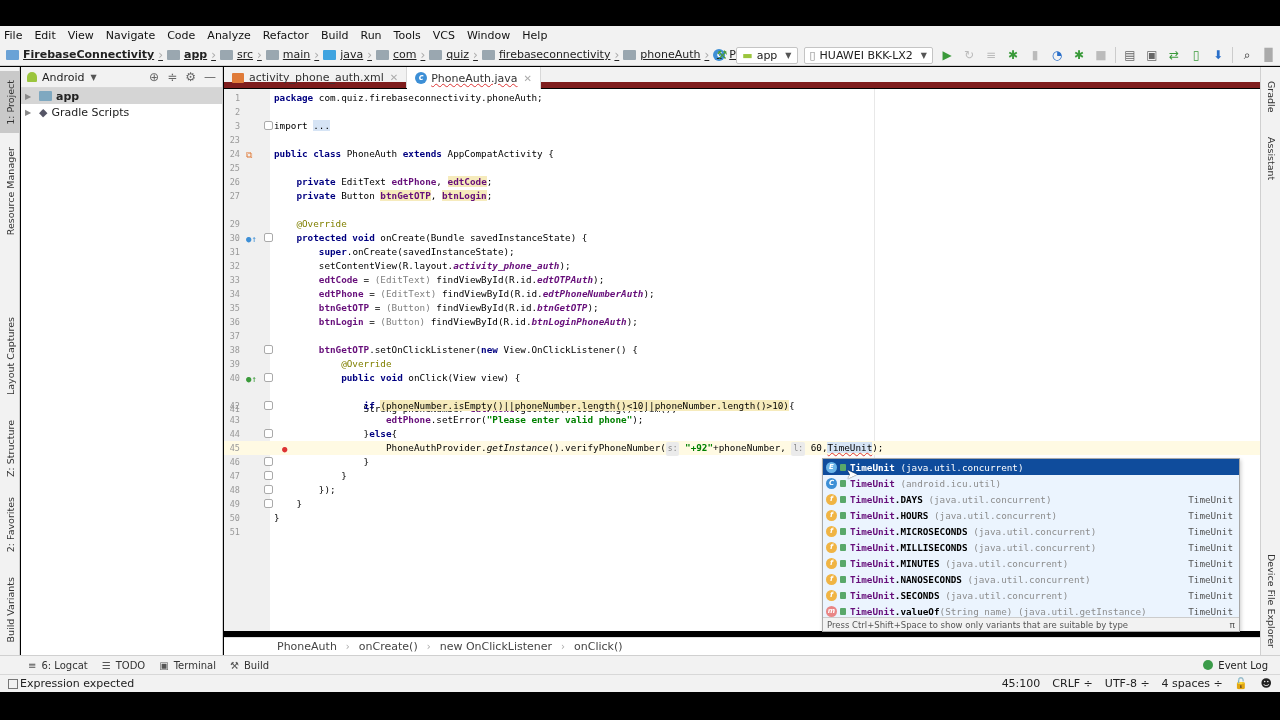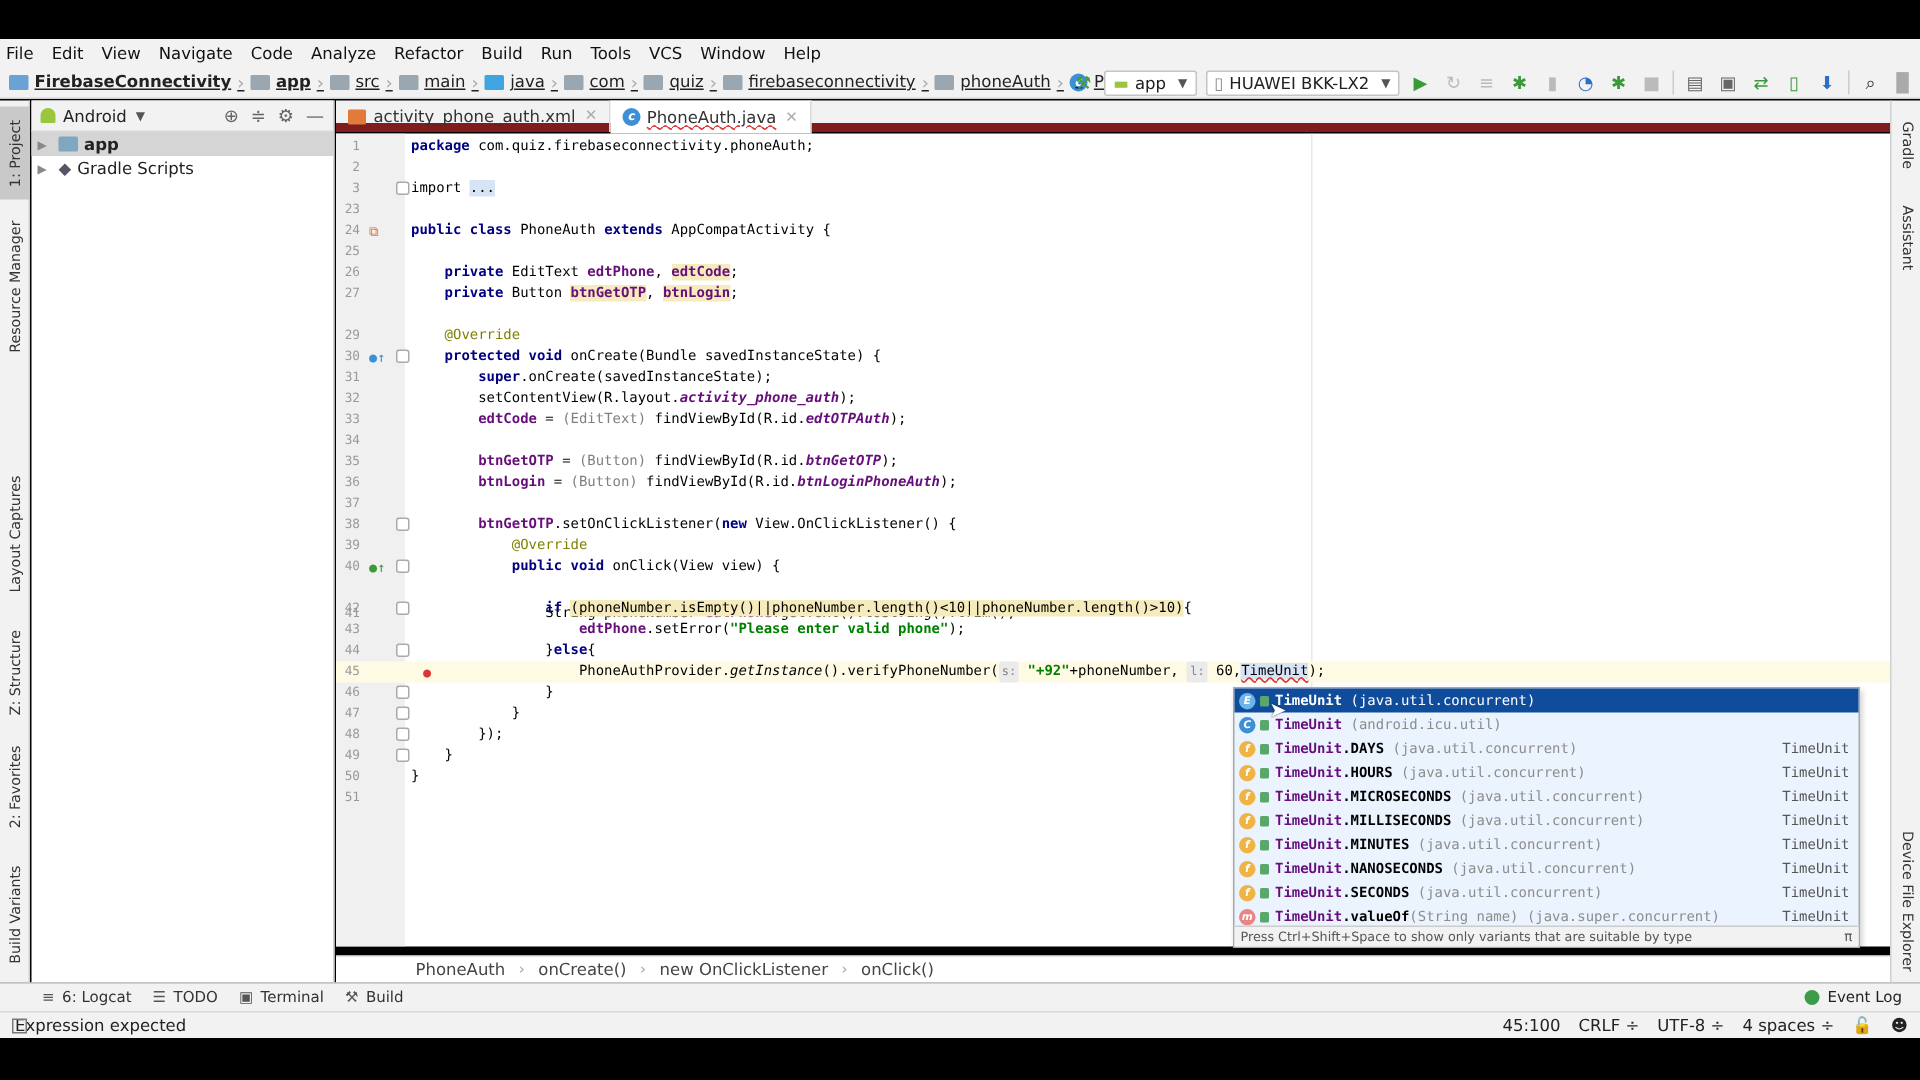--- a/index.html
+++ b/index.html
@@ -103,21 +103,21 @@
   .pfoot .pi { position: absolute; right: 4px; font-size: 9px; }
 
   
   .toolbar-bottom { position: absolute; top: 655px; left: 0; width: 1280px; height: 19px; background: #f2f2f2; border-top: 1px solid #d0d0d0; display: flex; align-items: center; }
   .tw { display: flex; align-items: center; font-size: 10px; margin-left: 14px; color: #333; }
   .tw .ic { margin-right: 5px; color: #555; font-size: 10px; }
   .evlog { position: absolute; right: 12px; display: flex; align-items: center; font-size: 10px; }
   .evlog .dot { width: 10px; height: 10px; border-radius: 50%; background: #3c9c4a; margin-right: 5px; display: inline-block; }
 
   .statusbar { position: absolute; top: 674px; left: 0; width: 1280px; height: 18px; background: #f2f2f2; border-top: 1px solid #d8d8d8; display: flex; align-items: center; }
-  .statusbar .msg { margin-left: 10px; font-size: 11px; color: #222; }
+  .statusbar .msg { margin-left: 20px; font-size: 11px; color: #222; }
   .statusbar .sq { position: absolute; left: 8px; width: 10px; height: 10px; border: 1px solid #777; }
   .sright { position: absolute; right: 8px; display: flex; align-items: center; font-size: 11px; color: #222; }
   .sright span { margin-left: 12px; }
 </style>
 </head>
 <body>
 
 <div class="topblack"></div>
 
 <div class="menubar">
@@ -300,21 +300,21 @@
   <div class="line" style="top:44px"><span class="lnum">23</span></div>
   <div class="line" style="top:58px"><span class="lnum">24</span><span class="gicon" style="color:#e07b39">⧉</span><span class="code"><span class="kw">public class</span><span> PhoneAuth </span><span class="kw">extends</span><span> AppCompatActivity {</span></span></div>
   <div class="line" style="top:72px"><span class="lnum">25</span></div>
   <div class="line" style="top:86px"><span class="lnum">26</span><span class="code">    <span class="kw">private</span><span> EditText </span><span class="fld">edtPhone</span>, <span class="fld hl">edtCode</span>;</span></div>
   <div class="line" style="top:100px"><span class="lnum">27</span><span class="code">    <span class="kw">private</span><span> Button </span><span class="fld hl">btnGetOTP</span>, <span class="fld hl">btnLogin</span>;</span></div>
   <div class="line" style="top:128px"><span class="lnum">29</span><span class="code">    <span class="ann">@Override</span></span></div>
   <div class="line" style="top:142px"><span class="lnum">30</span><span class="gicon" style="color:#3d8fd6">●↑</span><span class="fold"></span><span class="code">    <span class="kw">protected void</span><span> onCreate(Bundle savedInstanceState) {</span></span></div>
   <div class="line" style="top:156px"><span class="lnum">31</span><span class="code">        <span class="kw">super</span><span>.onCreate(savedInstanceState);</span></span></div>
   <div class="line" style="top:170px"><span class="lnum">32</span><span class="code">        <span>setContentView(R.layout.</span><span class="ital">activity_phone_auth</span><span>);</span></span></div>
   <div class="line" style="top:184px"><span class="lnum">33</span><span class="code">        <span class="fld">edtCode</span> = <span class="gray">(EditText)</span> findViewById(R.id.<span class="ital">edtOTPAuth</span>);</span></div>
-  <div class="line" style="top:198px"><span class="lnum">34</span></div>
+  <div class="line" style="top:198px"><span class="lnum">34</span><span class="code">        <span class="fld">edtPhone</span> = <span class="gray">(EditText)</span> findViewById(R.id.<span class="ital">edtPhoneNumberAuth</span>);</span></div>
   <div class="line" style="top:212px"><span class="lnum">35</span><span class="code">        <span class="fld">btnGetOTP</span> = <span class="gray">(Button)</span> findViewById(R.id.<span class="ital">btnGetOTP</span>);</span></div>
   <div class="line" style="top:226px"><span class="lnum">36</span><span class="code">        <span class="fld">btnLogin</span> = <span class="gray">(Button)</span> findViewById(R.id.<span class="ital">btnLoginPhoneAuth</span>);</span></div>
   <div class="line" style="top:240px"><span class="lnum">37</span></div>
   <div class="line" style="top:254px"><span class="lnum">38</span><span class="fold"></span><span class="code">        <span class="fld">btnGetOTP</span><span>.setOnClickListener(</span><span class="kw">new</span><span> View.OnClickListener() {</span></span></div>
   <div class="line" style="top:268px"><span class="lnum">39</span><span class="code">            <span class="ann">@Override</span></span></div>
   <div class="line" style="top:282px"><span class="lnum">40</span><span class="gicon" style="color:#3a9a3a">●↑</span><span class="fold"></span><span class="code">            <span class="kw">public void</span><span> onClick(View view) {</span></span></div>
   <div class="line" style="top:313px"><span class="lnum">41</span><span class="code">                <span>String phoneNumber=</span><span class="fld">edtPhone</span><span>.getText().toString().trim();</span></span></div>
   <div class="line" style="top:310px"><span class="lnum">42</span><span class="fold"></span><span class="code">                <span class="kw">if</span> <span class="hl">(phoneNumber.isEmpty()||phoneNumber.length()&lt;10||phoneNumber.length()&gt;10)</span><span>{</span></span></div>
   <div class="line" style="top:324px"><span class="lnum">43</span><span class="code">                    <span class="fld">edtPhone</span><span>.setError(</span><span class="str">"Please enter valid phone"</span><span>);</span></span></div>
   <div class="line" style="top:338px"><span class="lnum">44</span><span class="fold"></span><span class="code">                <span>}</span><span class="kw">else</span><span>{</span></span></div>
@@ -343,21 +343,21 @@
 <div class="popup">
   <div class="prow sel"><i class="pic e">E</i><i class="lock"></i><span class="pname">TimeUnit</span><span class="ploc"> (java.util.concurrent)</span></div>
   <div class="prow"><i class="pic c">C</i><i class="lock"></i><span class="pname">TimeUnit</span><span class="ploc"> (android.icu.util)</span></div>
   <div class="prow"><i class="pic f">f</i><i class="lock"></i><span class="pname">TimeUnit</span><span class="pmem">.DAYS</span><span class="ploc"> (java.util.concurrent)</span><span class="ptype">TimeUnit</span></div>
   <div class="prow"><i class="pic f">f</i><i class="lock"></i><span class="pname">TimeUnit</span><span class="pmem">.HOURS</span><span class="ploc"> (java.util.concurrent)</span><span class="ptype">TimeUnit</span></div>
   <div class="prow"><i class="pic f">f</i><i class="lock"></i><span class="pname">TimeUnit</span><span class="pmem">.MICROSECONDS</span><span class="ploc"> (java.util.concurrent)</span><span class="ptype">TimeUnit</span></div>
   <div class="prow"><i class="pic f">f</i><i class="lock"></i><span class="pname">TimeUnit</span><span class="pmem">.MILLISECONDS</span><span class="ploc"> (java.util.concurrent)</span><span class="ptype">TimeUnit</span></div>
   <div class="prow"><i class="pic f">f</i><i class="lock"></i><span class="pname">TimeUnit</span><span class="pmem">.MINUTES</span><span class="ploc"> (java.util.concurrent)</span><span class="ptype">TimeUnit</span></div>
   <div class="prow"><i class="pic f">f</i><i class="lock"></i><span class="pname">TimeUnit</span><span class="pmem">.NANOSECONDS</span><span class="ploc"> (java.util.concurrent)</span><span class="ptype">TimeUnit</span></div>
   <div class="prow"><i class="pic f">f</i><i class="lock"></i><span class="pname">TimeUnit</span><span class="pmem">.SECONDS</span><span class="ploc"> (java.util.concurrent)</span><span class="ptype">TimeUnit</span></div>
-  <div class="prow"><i class="pic m">m</i><i class="lock"></i><span class="pname">TimeUnit</span><span class="pmem">.valueOf</span><span class="ploc">(String name) (java.super.concurrent)</span><span class="ptype">TimeUnit</span></div>
+  <div class="prow"><i class="pic m">m</i><i class="lock"></i><span class="pname">TimeUnit</span><span class="pmem">.valueOf</span><span class="ploc">(String name) (java.util.getInstance)</span><span class="ptype">TimeUnit</span></div>
   <div class="pfoot">
     <span>Press Ctrl+Shift+Space to show only variants that are suitable by type</span>
     <span class="pi">π</span>
   </div>
 </div>
 
 <div style="position:absolute;left:846px;top:466px;font-size:14px;color:#fff;text-shadow:0 0 1px #000">➤</div>
 
 <div class="codecrumbs">
   <span>PhoneAuth</span>

